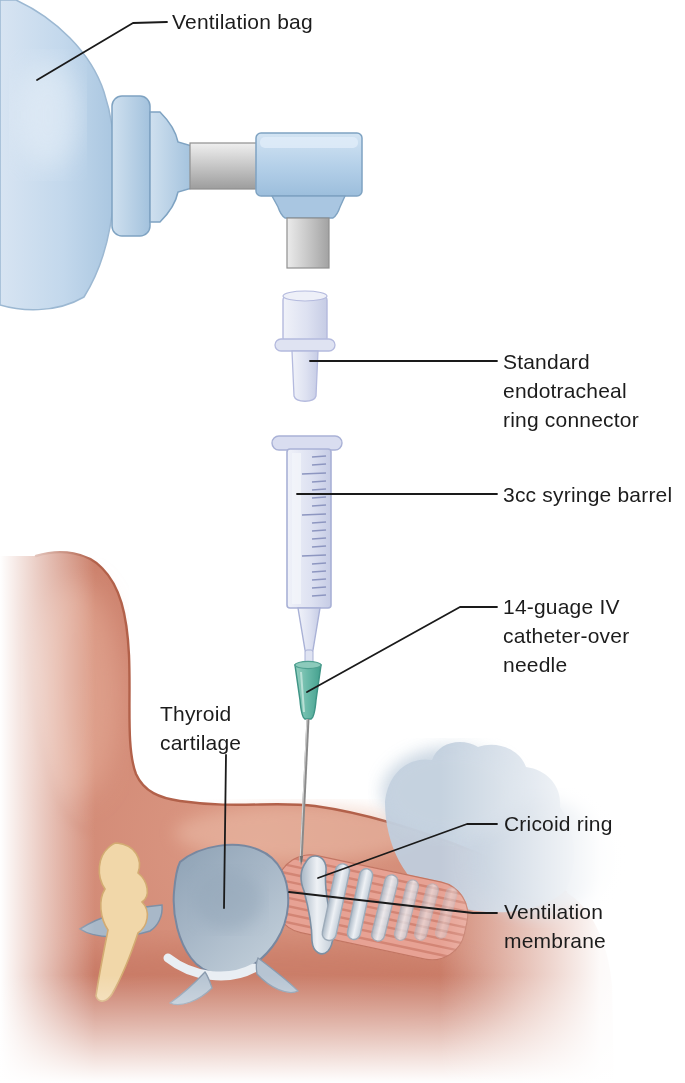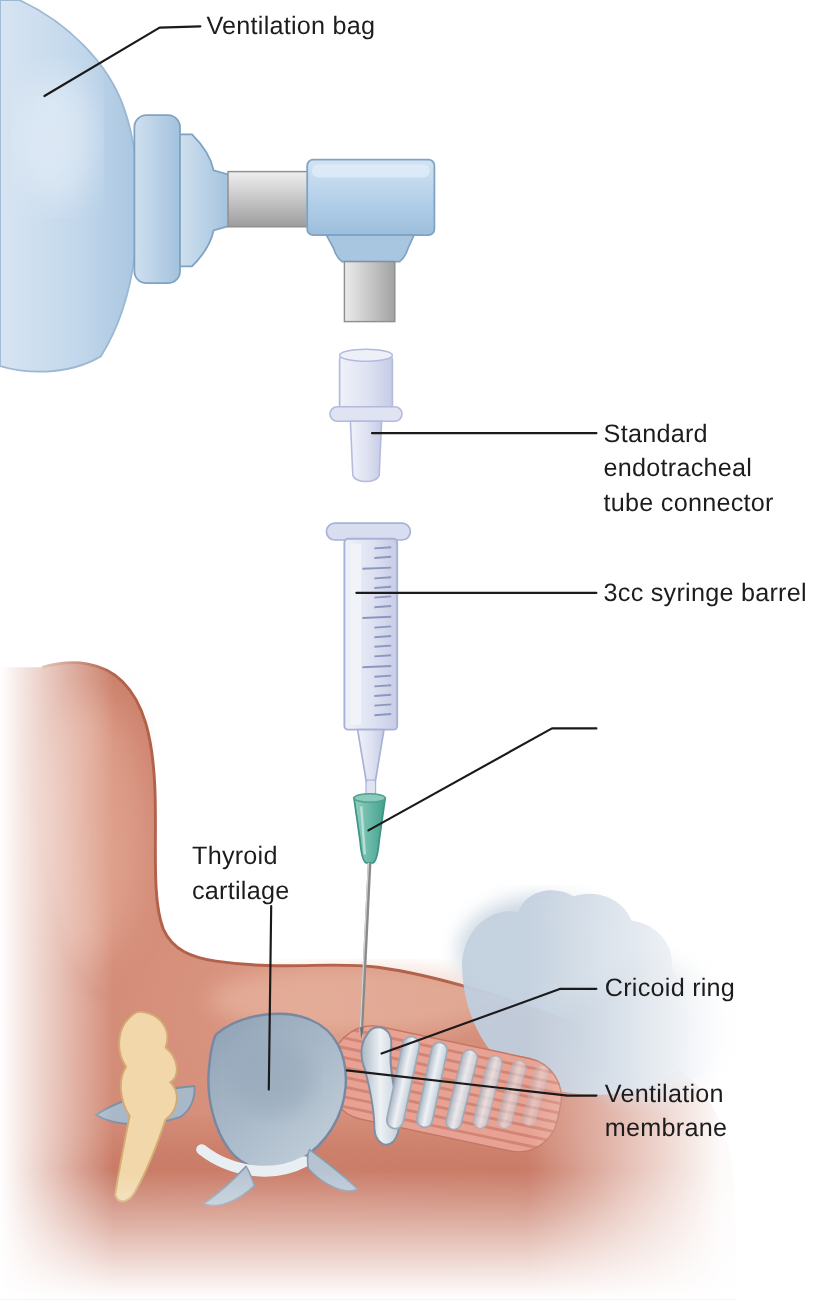--- a/index.html
+++ b/index.html
@@ -234,20 +234,23 @@
     <polyline points="307,692 460,607 497,607"></polyline>
     <line x1="226" y1="755" x2="224" y2="908"></line>
     <polyline points="318,878 467,824 497,824"></polyline>
     <polyline points="289,892 473,913 497,913"></polyline>
   </g>
 </svg>
 
 <div class="label" style="left:172px;top:7px;">Ventilation bag</div>
 <div class="label" style="left:503px;top:347px;">Standard
 endotracheal
-tube connector</div>
+ring connector</div>
 <div class="label" style="left:503px;top:480px;">3cc syringe barrel</div>
+<div class="label" style="left:503px;top:592px;">14-guage IV
+catheter-over
+needle</div>
 <div class="label center" style="left:160px;top:699px;width:130px;">Thyroid
 cartilage</div>
 <div class="label" style="left:504px;top:809px;">Cricoid ring</div>
 <div class="label" style="left:504px;top:897px;">Ventilation
 membrane</div>
 </div>
 
 </body></html>

